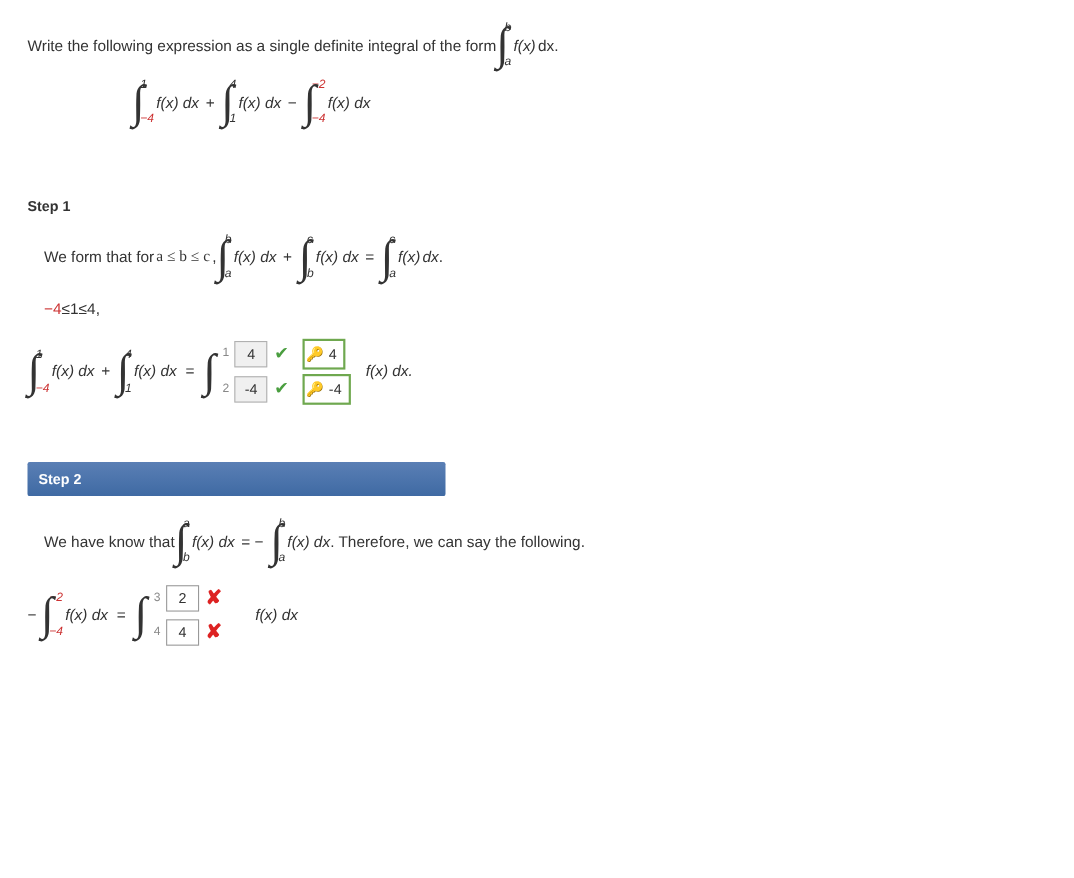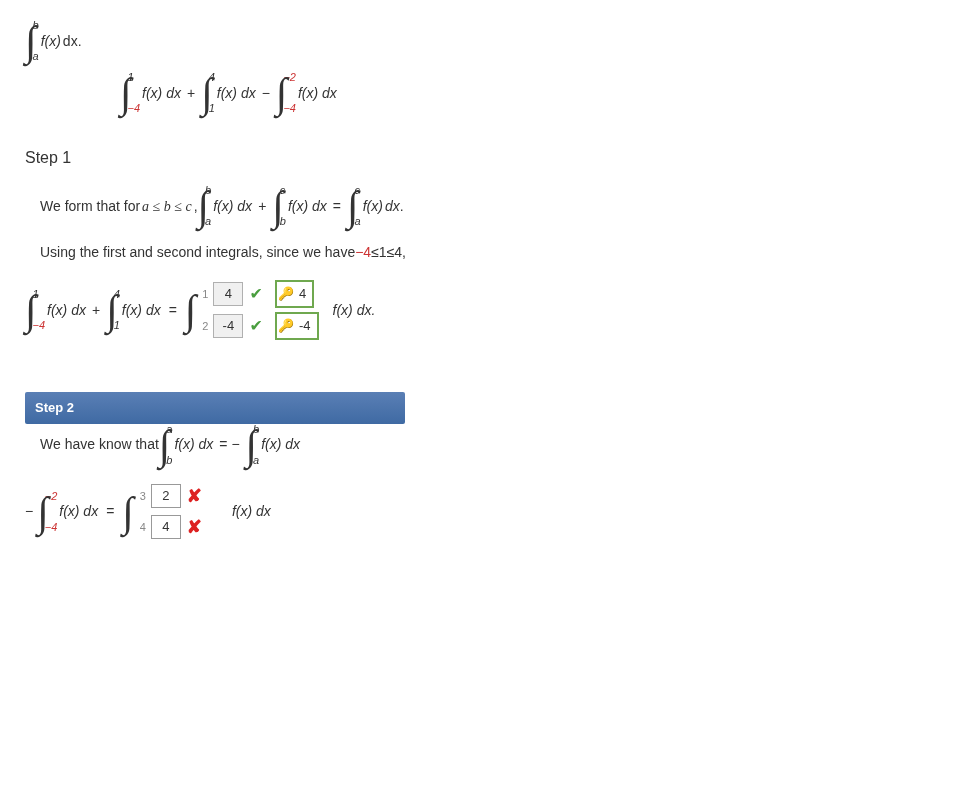--- a/index.html
+++ b/index.html
@@ -11,36 +11,37 @@
     width: 926px;
     line-height: 1.5;
   }
   .prompt-line {
     display: flex;
     align-items: center;
     flex-wrap: wrap;
     margin-bottom: 10px;
   }
   .step-complete {
-    font-weight: normal;
-    font-size: 16px;
-    margin-top: 32px;
+    font-weight: bold;
+    font-size: 13px;
+    margin-top: 64px;
     margin-bottom: 15px;
   }
   .step-header {
     background: linear-gradient(#5a7fb5, #3f6aa3);
     color: #fff;
     font-weight: bold;
     font-size: 13px;
     padding: 6px 10px;
     width: 360px;
     margin-top: 50px;
+    margin-bottom: 20px;
     border-radius: 2px;
   }
-  .ital { font-style: italic; font-family: Georgia, serif; }
+  .ital { font-family: Georgia, serif; }
   .integral {
     display: inline-flex;
     align-items: center;
     position: relative;
   }
   .int-sym {
     font-size: 42px;
     line-height: 1;
     font-family: Georgia, serif;
     font-weight: normal;
@@ -121,20 +122,21 @@
     text-align: center;
     margin: 0 2px;
     height: 18px;
     line-height: 18px;
   }
 </style>
 </head>
 <body>
 
 <div class="prompt-line">
+  <span>Write the following expression as a single definite integral of the form </span>
   <span class="integral">
     <span class="int-sym">∫</span>
     <span class="limits">
       <span class="upper">b</span>
       <span class="lower">a</span>
     </span>
     <span class="fx">f(x)</span>
   </span>
   <span style="margin-left:2px;"> dx.</span>
 </div>
@@ -197,21 +199,20 @@
     <span class="limits">
       <span class="upper">c</span>
       <span class="lower">a</span>
     </span>
     <span class="fx">f(x)</span>
   </span>
   <span style="margin-left:2px;"> <span class="fx">dx</span>.</span>
 </div>
 
 <div class="eq-line" style="margin-left:15px; margin-top:15px;">
-  <span>Using the first and second integrals, since we have </span>
   <span class="neg">−4</span>
   <span> ≤ </span>
   <span>1</span>
   <span> ≤ </span>
   <span>4</span>
   <span>,</span>
 </div>
 
 <div class="eq-line" style="margin-top:15px;">
   <span class="integral">
@@ -272,20 +273,21 @@
   </span>
   <span style="margin:0 6px;">= −</span>
   <span class="integral">
     <span class="int-sym">∫</span>
     <span class="limits">
       <span class="upper">b</span>
       <span class="lower">a</span>
     </span>
     <span class="fx">f(x) dx</span>
   </span>
+  <span>. Therefore, we can say the following.</span>
 </div>
 
 <div class="eq-line" style="margin-top:15px;">
   <span style="margin-right:4px;">−</span>
   <span class="integral">
     <span class="int-sym">∫</span>
     <span class="limits">
       <span class="upper neg">−2</span>
       <span class="lower neg">−4</span>
     </span>

